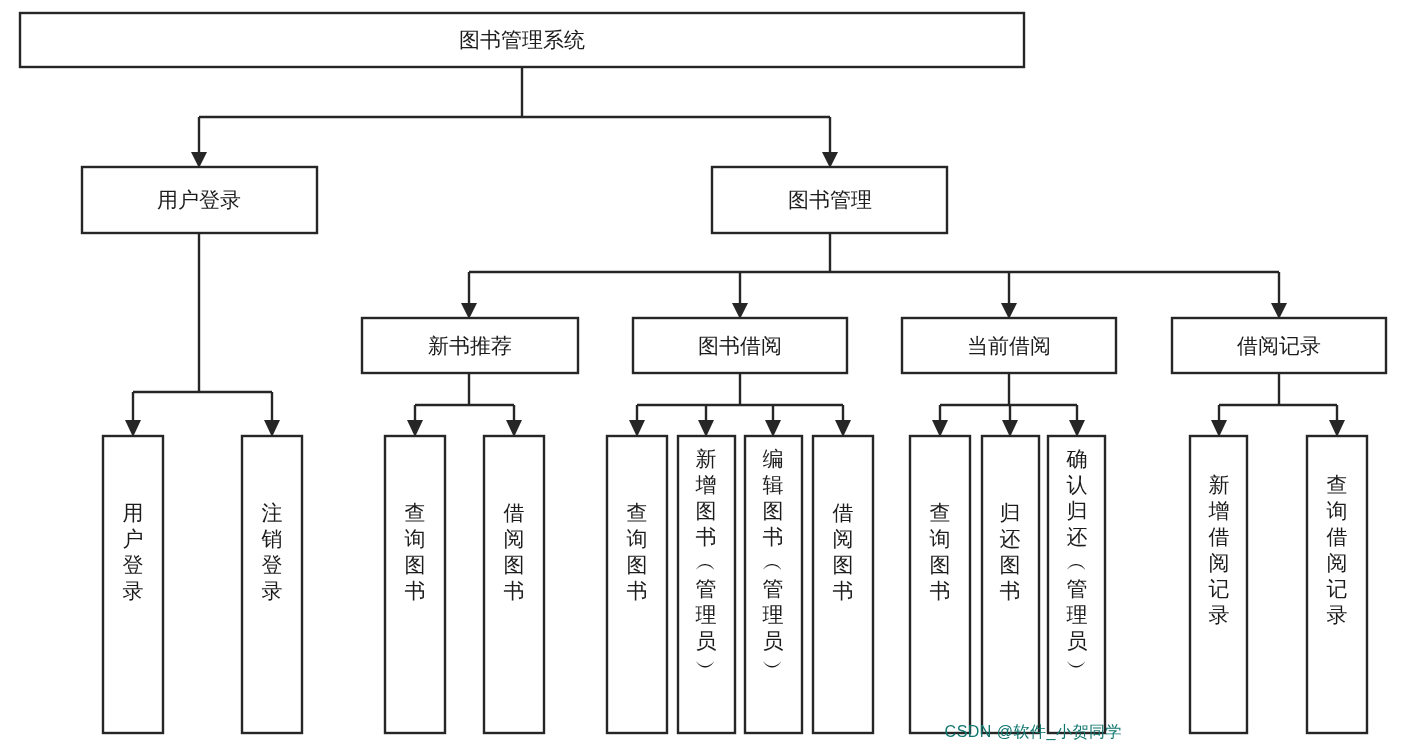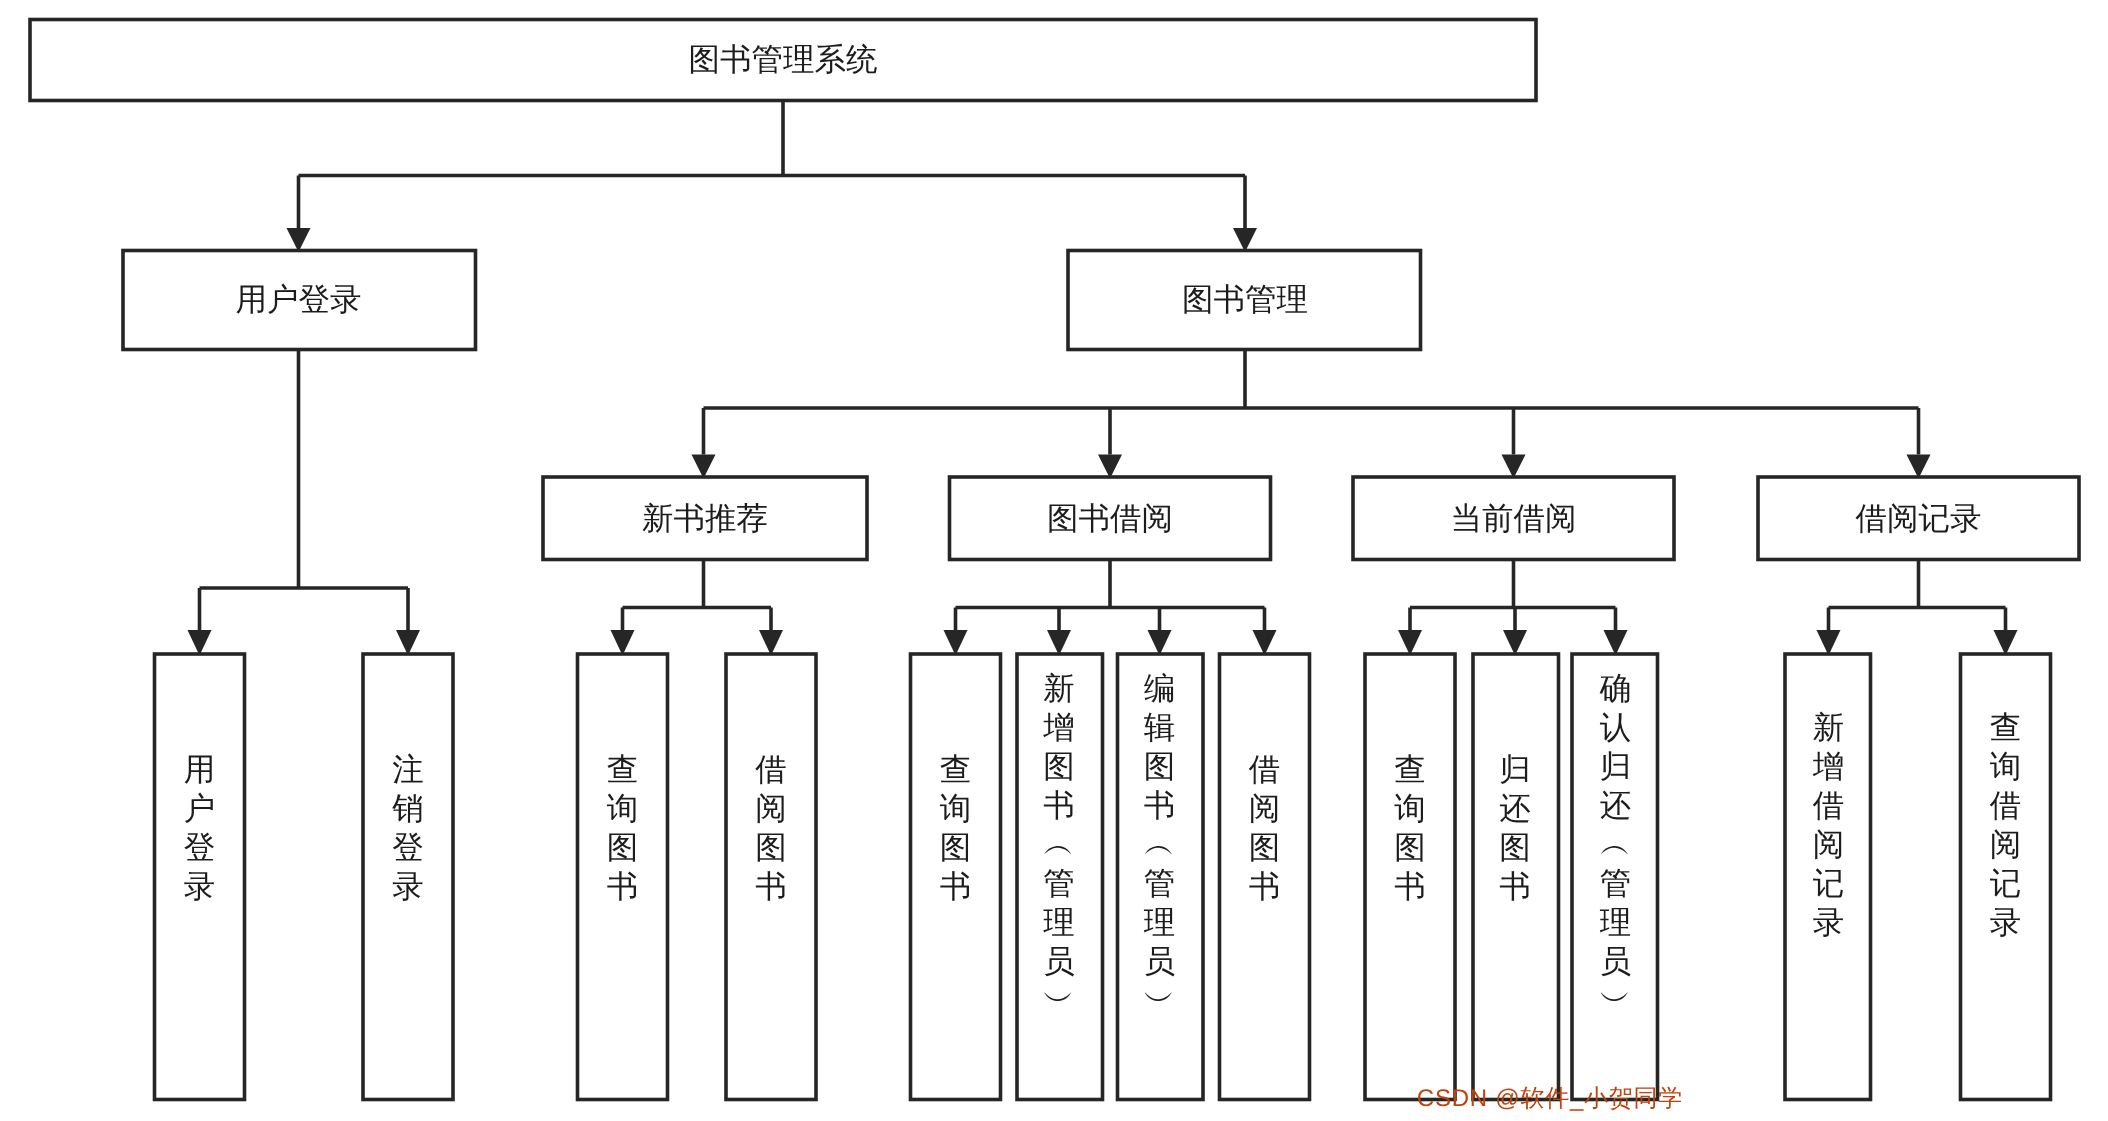--- a/index.html
+++ b/index.html
@@ -57,21 +57,21 @@
   .arrow-head {
     fill: #262626;
     stroke: none;
   }
   .watermark {
     position: absolute;
     right: 8px;
     bottom: 4px;
     font-family: "Liberation Sans", "DejaVu Sans", sans-serif;
     font-size: 16px;
-    color: #c2410c;
+    color: #0f766e;
     letter-spacing: 0.5px;
     user-select: none;
     pointer-events: none;
     white-space: nowrap;
   }
 </style>
 </head>
 <body>
 
 <div id="diagram-root">

